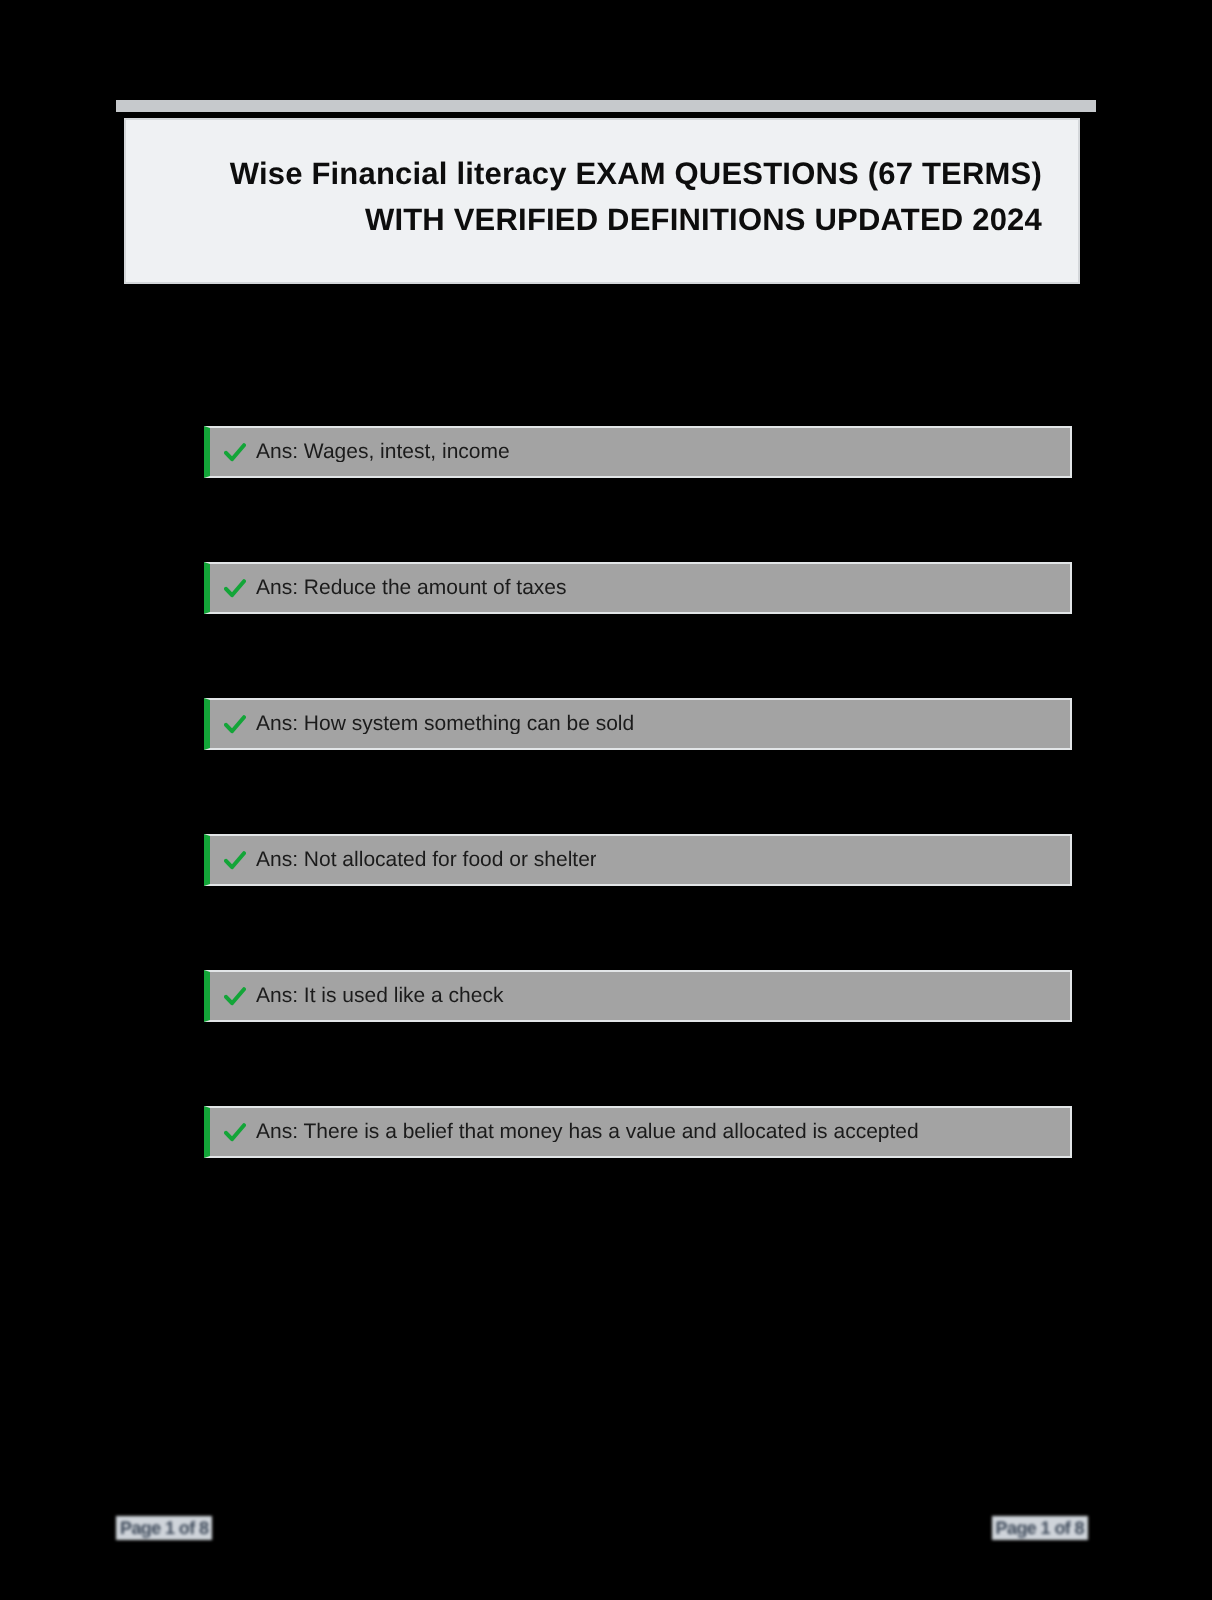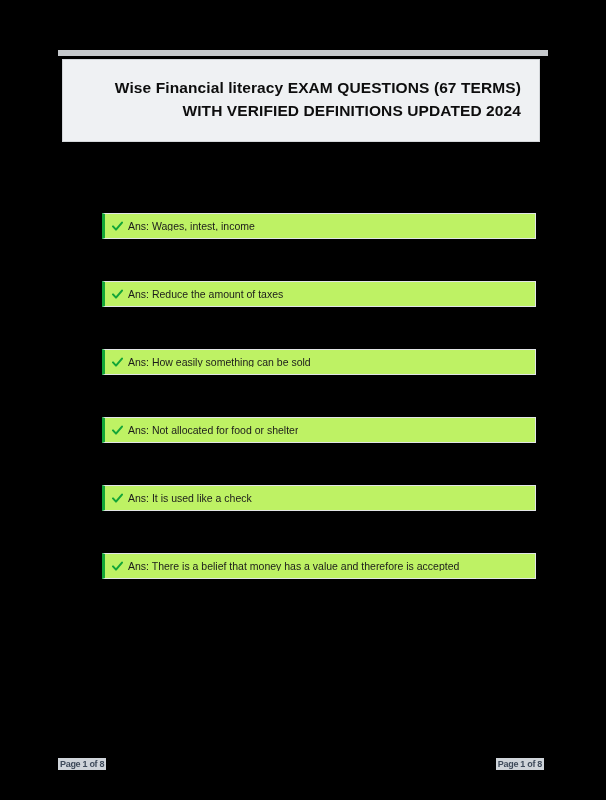--- a/index.html
+++ b/index.html
@@ -58,21 +58,21 @@
   .answers {
     position: absolute;
     left: 44px;
     top: 163px;
     width: 434px;
   }
   .answer-row {
     box-sizing: border-box;
     width: 434px;
     height: 26px;
-    background: #bef264;
+    background: #a3a3a3;
     border: 1px solid #e2e5e7;
     border-left: 3px solid #13a538;
     display: flex;
     align-items: center;
     padding-left: 7px;
     margin-bottom: 42px;
     text-align: center;
   }
   .check-icon {
     display: inline-block;
@@ -152,21 +152,21 @@
         </span>
         <span class="answer-text">Ans: Reduce the amount of taxes</span>
       </div>
 
       <div class="answer-row">
         <span class="check-icon">
           <svg width="11" height="11" viewBox="0 0 11 11">
               <path d="M1 5.4 L4 8.6 L10 1.6" fill="none" stroke="#13a538" stroke-width="2" stroke-linecap="round" stroke-linejoin="round"></path>
             </svg>
         </span>
-        <span class="answer-text">Ans: How easily something can be sold</span>
+        <span class="answer-text">Ans: How system something can be sold</span>
       </div>
 
 
       <div class="answer-row">
         <span class="check-icon">
           <svg width="11" height="11" viewBox="0 0 11 11">
               <path d="M1 5.4 L4 8.6 L10 1.6" fill="none" stroke="#13a538" stroke-width="2" stroke-linecap="round" stroke-linejoin="round"></path>
             </svg>
         </span>
         <span class="answer-text">Ans: Not allocated for food or shelter</span>
@@ -180,21 +180,21 @@
         </span>
         <span class="answer-text">Ans: It is used like a check</span>
       </div>
 
       <div class="answer-row">
         <span class="check-icon">
           <svg width="11" height="11" viewBox="0 0 11 11">
               <path d="M1 5.4 L4 8.6 L10 1.6" fill="none" stroke="#13a538" stroke-width="2" stroke-linecap="round" stroke-linejoin="round"></path>
             </svg>
         </span>
-        <span class="answer-text">Ans: There is a belief that money has a value and therefore is accepted</span>
+        <span class="answer-text">Ans: There is a belief that money has a value and allocated is accepted</span>
       </div>
 
 
     </div>
 
     <div class="footer">
       <div class="footer-left">Page 1 of 8</div>
       <div class="footer-right">Page 1 of 8</div>
     </div>
 

